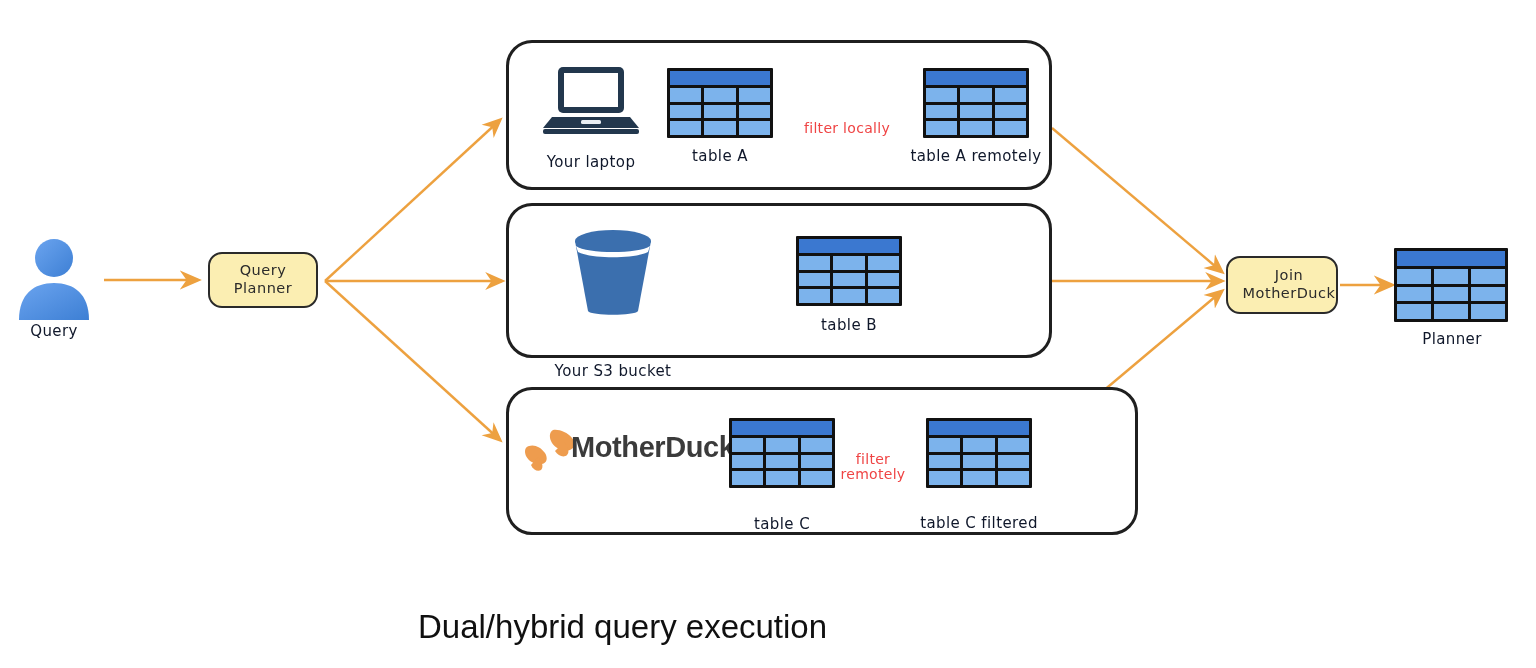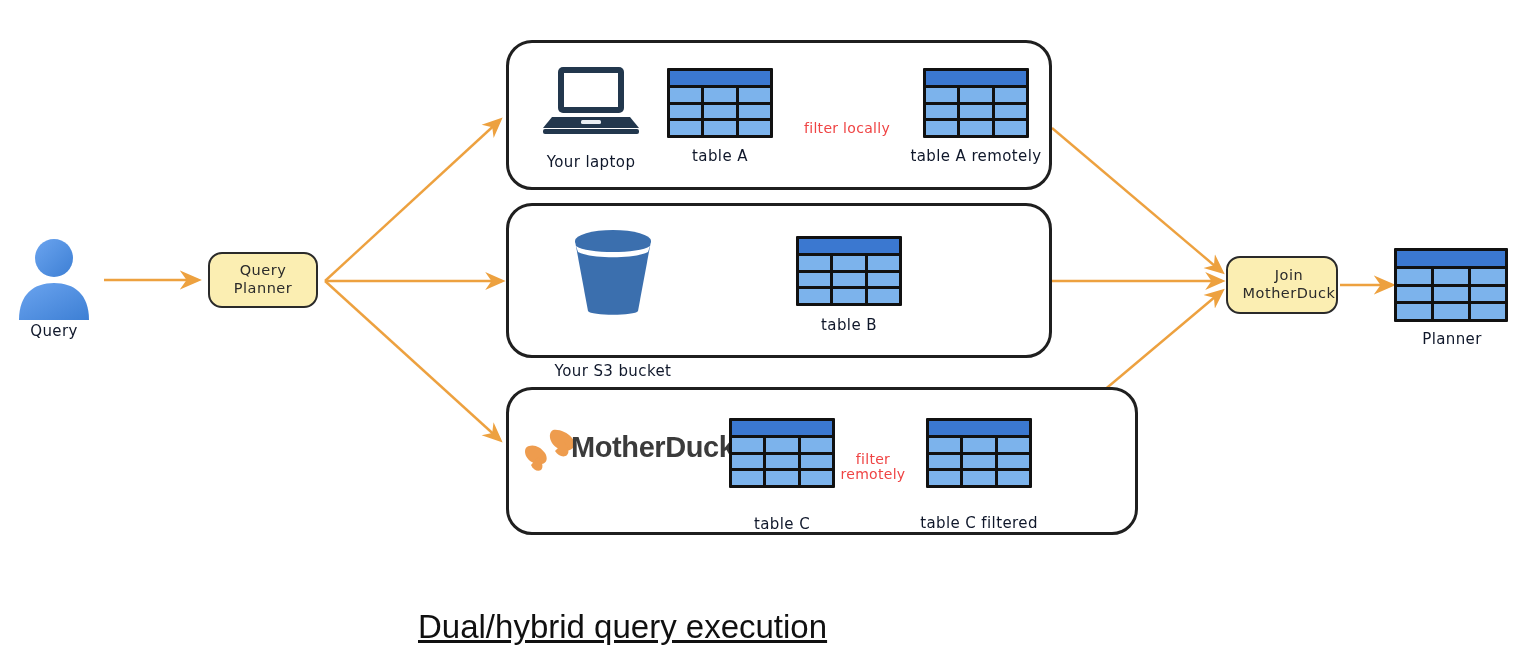--- a/index.html
+++ b/index.html
@@ -96,21 +96,20 @@
     flex: 1 1 0;
   }
 
   
   .caption {
     position: absolute;
     font-family: "Liberation Sans", sans-serif;
     font-size: 33px;
     color: #101010;
     white-space: nowrap;
-    text-decoration: underline;
   }
 
   svg { overflow: visible; }
 </style>
 </head>
 <body>
 
 <div id="stage">
 
   <svg class="abs" style="left:0; top:0; width:1536px; height:668px;">

